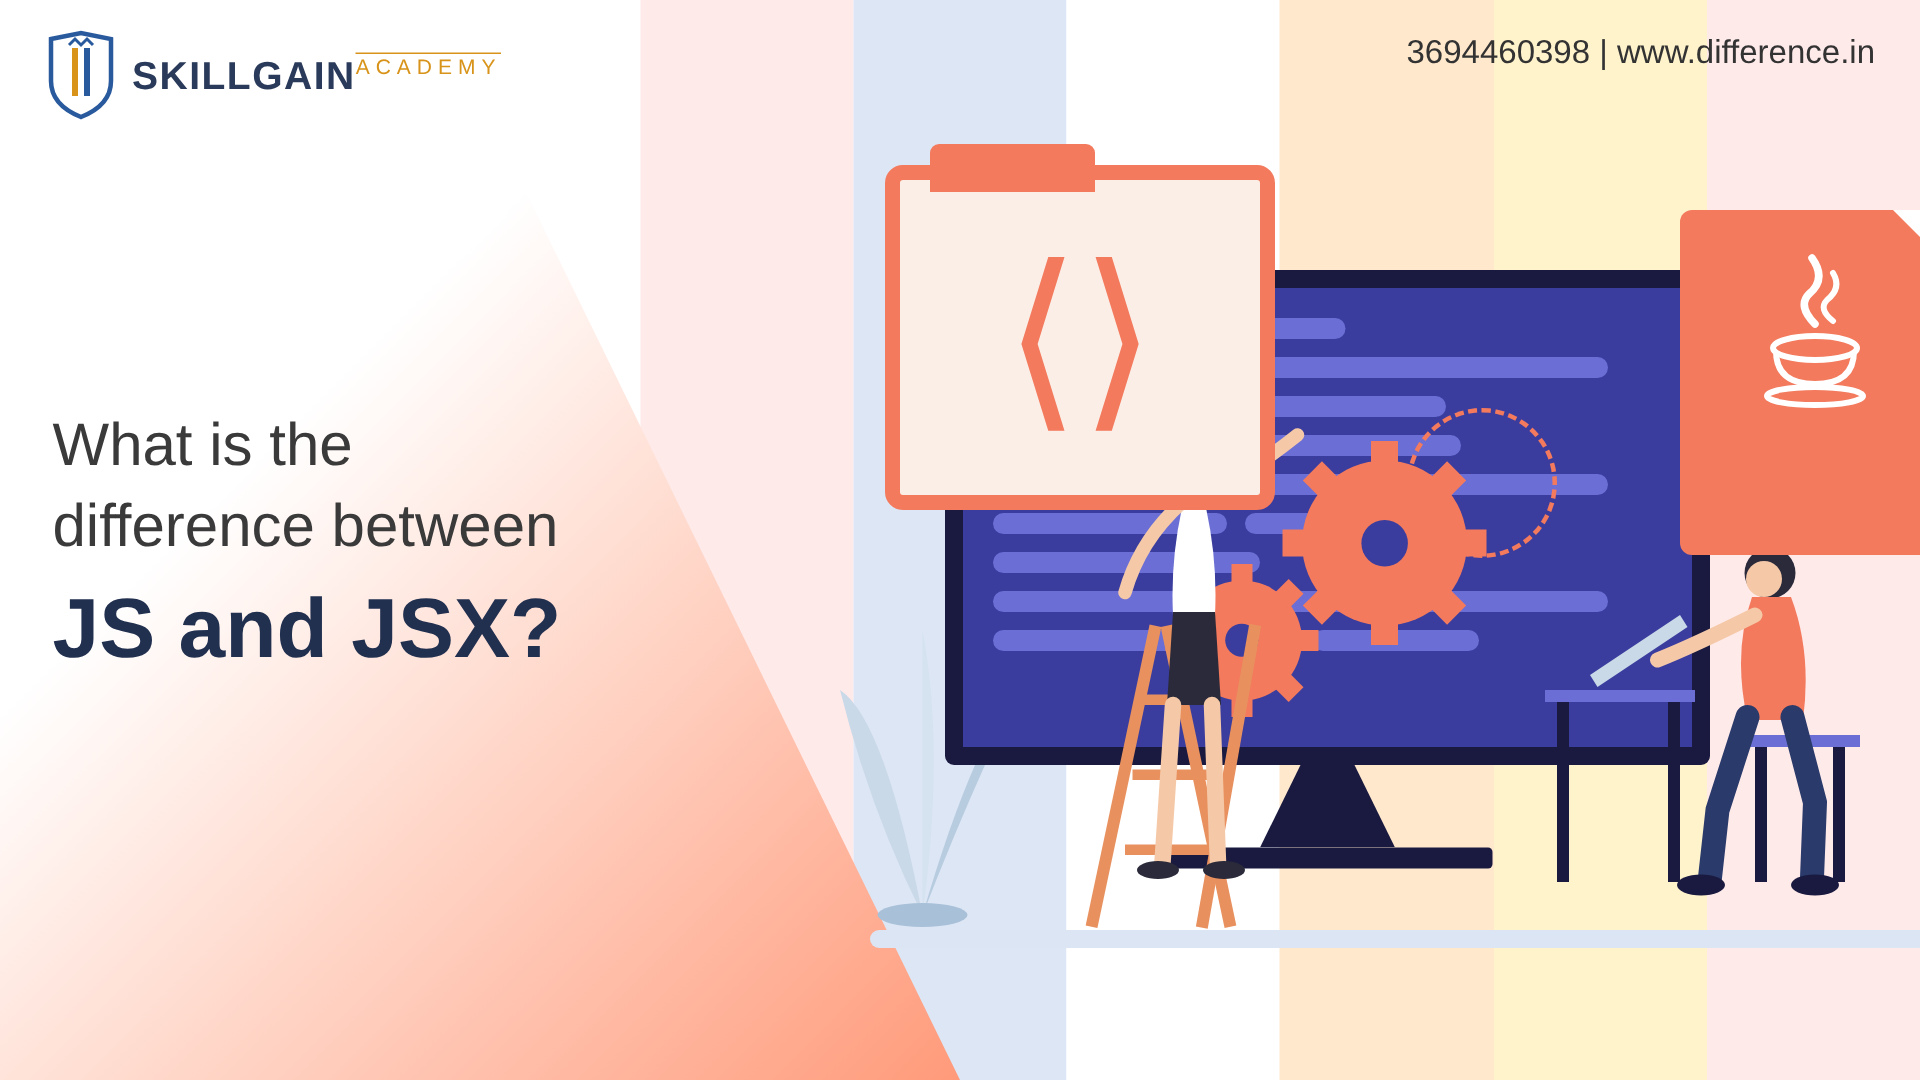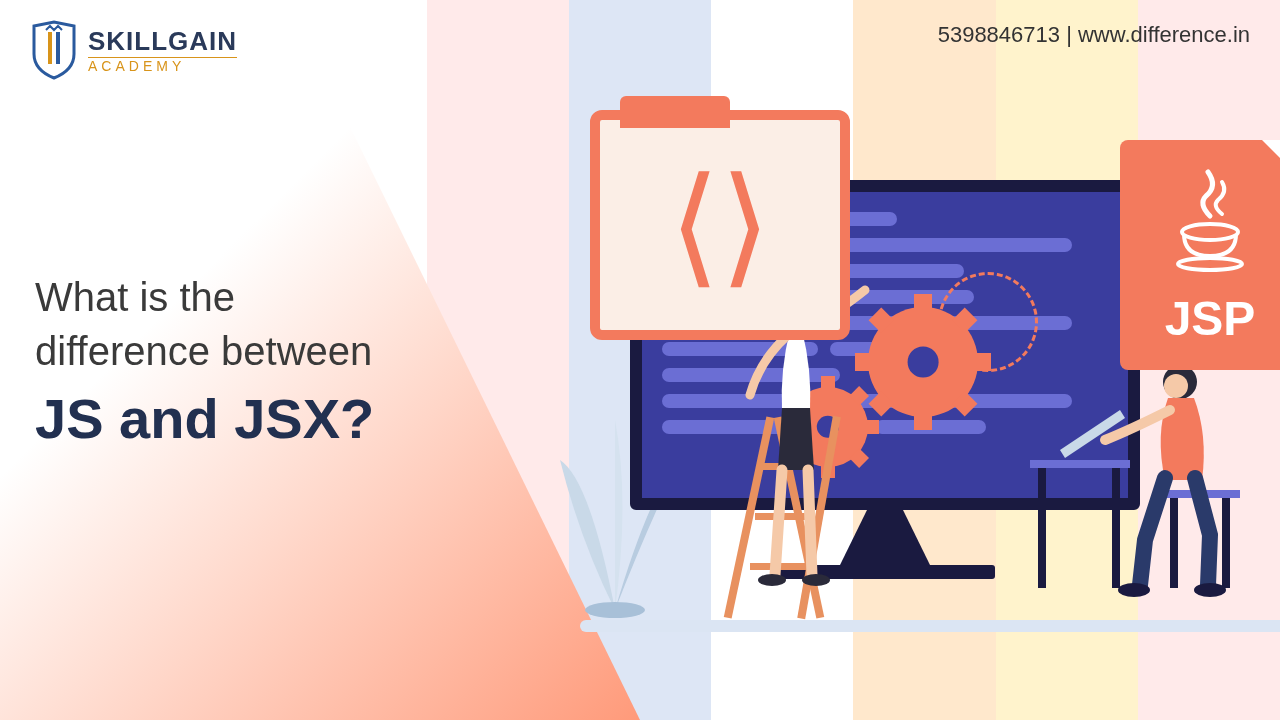--- a/index.html
+++ b/index.html
@@ -36,21 +36,21 @@
 .logo {
   position: absolute;
   top: 20px; left: 30px;
   display: flex; align-items: center; gap: 10px;
   z-index: 3;
 }
 .logo-mark {
   width: 48px; height: 60px;
   display: flex; align-items: center; justify-content: center;
 }
-.logo-text { display: flex; flex-direction: column; }
+.logo-text { display: flex; flex-direction: row; }
 .logo-text .main {
   font-size: 26px; font-weight: 700; color: #2a3a5a;
   letter-spacing: 1px;
 }
 .logo-text .sub {
   font-size: 14px; color: #d8941a; letter-spacing: 4px;
   border-top: 1px solid #d8941a;
 }
 
 .contact {
@@ -264,21 +264,21 @@
       <path d="M16 10 L20 6 L24 10 L28 6 L32 10" fill="none" stroke="#2a5a9e" stroke-width="2"></path>
     </svg>
   </div>
   <div class="logo-text">
     <span class="main">SKILLGAIN</span>
     <span class="sub">ACADEMY</span>
   </div>
 </div>
 
 <div class="contact">
-  <span>5398846713</span><span> | </span><span>www.difference.in</span>
+  <span>3694460398</span><span> | </span><span>www.difference.in</span>
 </div>
 
 <div class="headline">
   <div class="line">What is the</div>
   <div class="line">difference between</div>
   <div class="emph">JS and JSX?</div>
 </div>
 
 <div class="illustration">
 
@@ -356,21 +356,20 @@
     <div class="fold"></div>
     <div class="java-icon">
       <svg viewBox="0 0 80 110">
         <path d="M38 8 Q48 22 36 32 Q28 40 40 52" fill="none" stroke="#fff" stroke-width="5" stroke-linecap="round"></path>
         <path d="M52 18 Q58 28 48 36 Q42 42 52 50" fill="none" stroke="#fff" stroke-width="4" stroke-linecap="round"></path>
         <ellipse cx="40" cy="68" rx="28" ry="8" fill="none" stroke="#fff" stroke-width="4"></ellipse>
         <path d="M14 70 Q14 92 40 92 Q66 92 66 70" fill="none" stroke="#fff" stroke-width="4"></path>
         <ellipse cx="40" cy="100" rx="32" ry="6" fill="none" stroke="#fff" stroke-width="4"></ellipse>
       </svg>
     </div>
-    <div class="label">JSP</div>
   </div>
 
   <div class="ladder">
     <div class="leg l1"></div>
     <div class="leg l2"></div>
     <div class="leg l3"></div>
     <div class="rung" style="bottom:50px;left:30px;width:60px"></div>
     <div class="rung" style="bottom:100px;left:35px;width:50px"></div>
     <div class="rung" style="bottom:150px;left:40px;width:40px"></div>
   </div>

